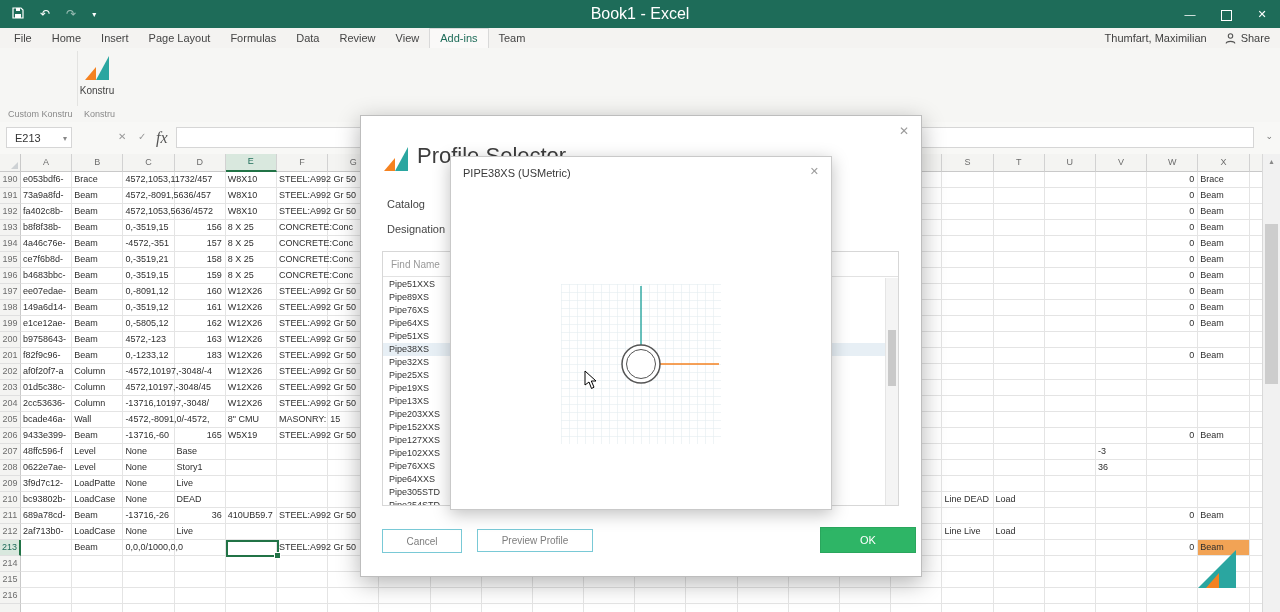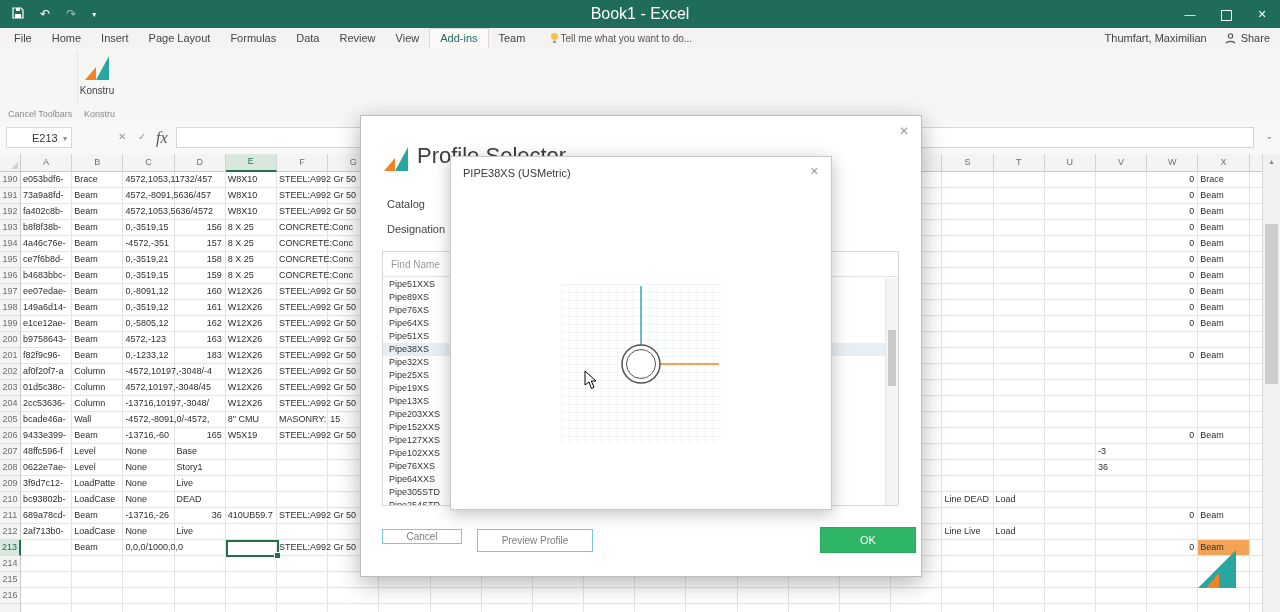--- a/index.html
+++ b/index.html
@@ -11,38 +11,38 @@
   .qat{position:absolute;left:12px;top:0;height:28px;display:flex;align-items:center;gap:16px;color:#fff;font-size:12px;}
   .qat span{cursor:default;}
   .qat .dim{opacity:.55;}
   .tb-title{position:absolute;left:0;right:0;top:0;line-height:28px;text-align:center;color:#fff;font-size:16px;}
   .win-controls{position:absolute;right:0;top:0;height:28px;display:flex;}
   .win-controls .wc{width:36px;text-align:center;line-height:28px;color:#fff;font-size:11px;}
   .restore-glyph{display:inline-block;width:9px;height:9px;border:1px solid #fff;vertical-align:middle;}
 
   
   .tabrow{position:absolute;left:0;top:28px;right:0;height:20px;background:#f4f3f1;border-bottom:0;}
-  .tabs{position:absolute;left:4px;top:0;height:20px;display:flex;align-items:center;}
+  .tabs{position:absolute;left:4px;top:0;height:20px;display:flex;align-items:center;flex-direction:column;}
   .tab{padding:0 10px;line-height:20px;font-size:11px;color:#444;white-space:nowrap;}
   .tab.active{background:#faf9f8;color:#1e6c59;border:1px solid #d9d9d9;border-bottom:none;line-height:19px;}
   .tellme{display:flex;align-items:center;margin-left:14px;font-size:10px;color:#555;white-space:nowrap;}
   .tab-right{position:absolute;right:10px;top:0;height:20px;display:flex;align-items:center;gap:18px;font-size:11px;color:#3f3f3f;}
   .share-wrap{display:flex;align-items:center;gap:5px;}
 
   
   .ribbon{position:absolute;left:0;top:48px;right:0;height:74px;background:#f6f6f4;border-bottom:1px solid #d6d6d6;}
   .ribbon-divider{position:absolute;left:77px;top:3px;bottom:16px;width:1px;background:#e3e3e1;}
   .konstru-btn{position:absolute;left:79px;top:7px;width:36px;display:flex;flex-direction:column;align-items:center;gap:4px;font-size:10px;color:#444;}
   .grp-label{position:absolute;bottom:3px;font-size:9px;color:#8a8a8a;white-space:nowrap;}
   .grp-left{left:8px;} .grp-right{left:84px;}
 
   
   .fbar{position:absolute;left:0;top:122px;right:0;height:32px;background:#f8f8f6;border-bottom:1px solid #cfcfcf;}
   .namebox{position:absolute;left:6px;top:5px;width:66px;height:21px;background:#fff;border:1px solid #d6d6d6;
-           font-size:11px;color:#333;padding-left:25px;line-height:21px;box-sizing:border-box;}
+           font-size:11px;color:#333;padding-left:8px;line-height:21px;box-sizing:border-box;}
   .nb-caret{position:absolute;right:4px;top:0;font-size:8px;color:#888;}
   .fb-ico{position:absolute;top:9px;font-size:10px;color:#9a9a9a;}
   .fb-x{left:118px;} .fb-check{left:138px;}
   .fb-fx{position:absolute;left:156px;top:7px;font-family:"Liberation Serif",serif;font-style:italic;font-size:16px;color:#555;}
   .finput{position:absolute;left:176px;right:26px;top:5px;height:21px;background:#fff;border:1px solid #d6d6d6;box-sizing:border-box;
           font-size:10px;line-height:19px;padding:0 4px;color:#333;}
   .fb-expand{position:absolute;right:7px;top:9px;font-size:9px;color:#777;}
 
   
   .colheaders{position:absolute;left:0;top:154px;right:18px;height:18px;display:flex;background:#f4f4f2;}
@@ -80,21 +80,21 @@
   .listbox{position:absolute;left:21px;top:135px;width:517px;height:255px;border:1px solid #d7d7d7;background:#fff;box-sizing:border-box;}
   .findname{position:absolute;left:0;top:0;width:100%;height:25px;box-sizing:border-box;border:none;border-bottom:1px solid #e2e2e2;
             padding:0 8px;font-size:10px;font-family:"Liberation Sans",sans-serif;color:#333;outline:none;background:#fff;}
   .findname::placeholder{color:#9a9a9a;}
   .litems{position:absolute;left:0;right:13px;top:26px;bottom:0;overflow:hidden;}
   .litem{height:13px;line-height:13px;font-size:9px;color:#333;padding-left:6px;white-space:nowrap;}
   .litem.sel{background:#e7eff5;}
   .lscroll{position:absolute;right:0;top:26px;bottom:0;width:13px;background:#f4f4f4;border-left:1px solid #e5e5e5;box-sizing:border-box;}
   .lthumb{position:absolute;left:2px;top:52px;width:8px;height:56px;background:#c9c9c9;}
   .btn{position:absolute;font-family:"Liberation Sans",sans-serif;font-size:10px;cursor:default;}
-  .btn-cancel{left:21px;top:413px;width:80px;height:15px;background:#fff;border:1px solid #79c9d6;color:#7d7d7d;}
+  .btn-cancel{left:21px;top:413px;width:80px;height:24px;background:#fff;border:1px solid #79c9d6;color:#7d7d7d;}
   .btn-preview{left:116px;top:413px;width:116px;height:23px;background:#fff;border:1px solid #79c9d6;color:#7d7d7d;}
   .btn-ok{left:459px;top:411px;width:96px;height:26px;background:#2eb566;border:1px solid #2aa65d;color:#fff;font-size:11px;}
 
   
   .popup{position:absolute;left:450px;top:156px;width:380px;height:352px;background:#fff;border:1px solid #c9c9c9;
          box-shadow:0 4px 16px rgba(0,0,0,.25);z-index:20;}
   .popup-title{position:absolute;left:12px;top:10px;font-size:11px;color:#3a3a3a;}
   .popup-close{position:absolute;right:12px;top:8px;font-size:11px;color:#9b9b9b;}
   .preview-canvas{position:absolute;left:110px;top:127px;}
 
@@ -162,21 +162,21 @@
 
   <div class="ribbon">
     <div class="ribbon-divider"></div>
     <div class="konstru-btn">
       <svg width="26" height="26" viewBox="0 0 26 26">
         <polygon points="1,25 12,12 12,25" fill="#f58220"></polygon>
         <polygon points="12,25 25,1 25,25" fill="#2aa6a0"></polygon>
       </svg>
       <span>Konstru</span>
     </div>
-    <span class="grp-label grp-left">Cancel Toolbars</span>
+    <span class="grp-label grp-left">Custom Konstru</span>
     <span class="grp-label grp-right">Konstru</span>
   </div>
 
   <div class="fbar">
     <div class="namebox">
       <span>E213</span>
       <span class="nb-caret">▾</span>
     </div>
     <span class="fb-ico fb-x">✕</span>
     <span class="fb-ico fb-check">✓</span>

